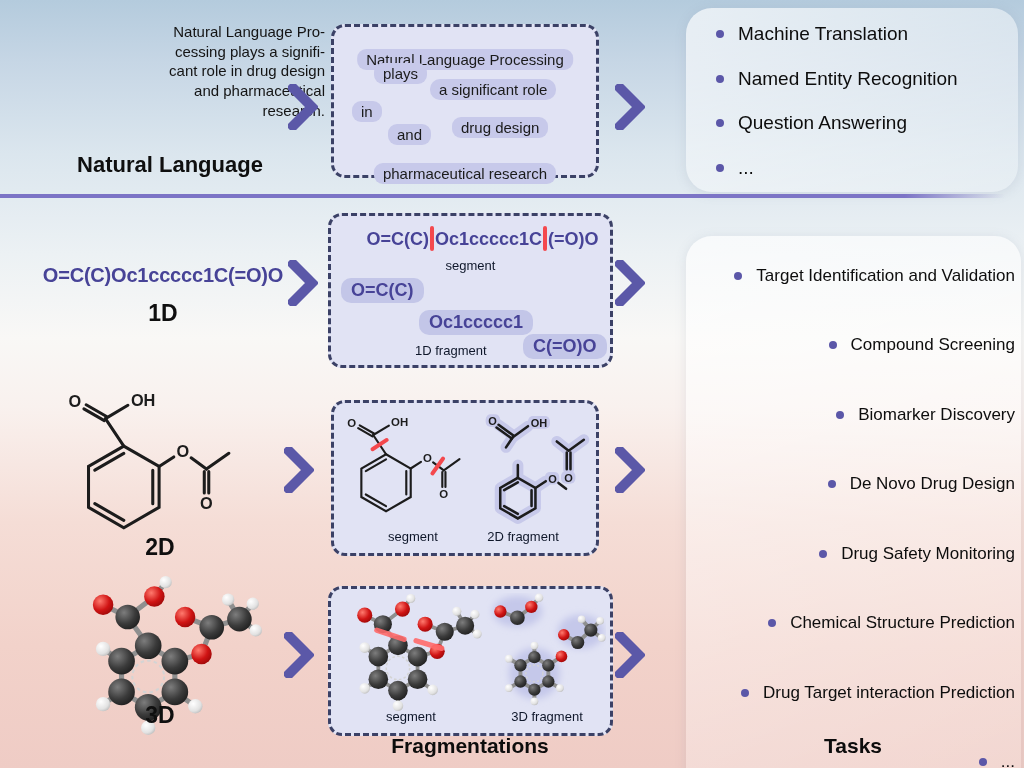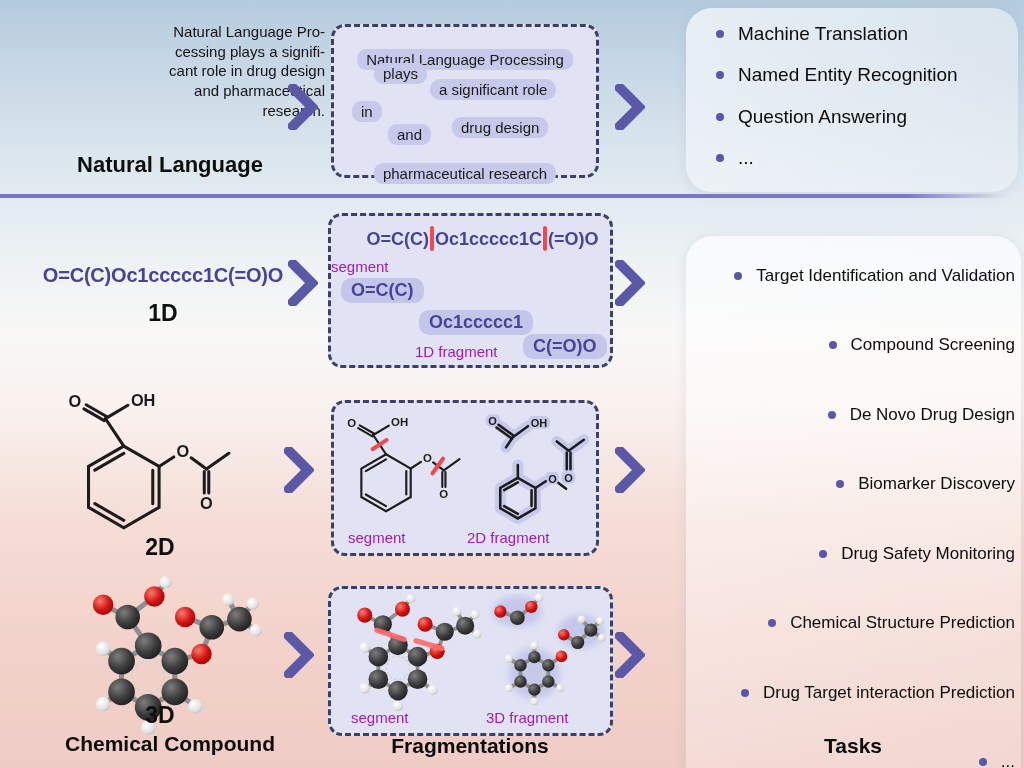--- a/index.html
+++ b/index.html
@@ -10,21 +10,21 @@
   }
   .abs{position:absolute;}
   .nl-paragraph{font-size:15px;line-height:1.31;color:#141414;white-space:pre-line;text-align:right;}
   .row-label{font-weight:bold;color:#0f0f0f;text-align:center;}
   .dashed-box{border:3px dashed #3b4166;border-radius:14px;background:#e1e3f4;box-sizing:border-box;}
   .chip{position:absolute;background:#c7c9ea;border-radius:9px;padding:2px 9px;font-size:15px;color:#1b1b1b;white-space:nowrap;}
   .chip-center{left:50%;transform:translateX(-50%);margin-top:16px;}
   .pchip{position:absolute;background:#c3c6e8;border-radius:10px;padding:2px 10px;font-size:18px;font-weight:bold;color:#474397;white-space:nowrap;}
   .seg-line{position:absolute;top:10px;left:12px;width:100%;text-align:center;font-size:18px;font-weight:bold;color:#474397;white-space:nowrap;}
   .red-bar{display:inline-block;width:4px;height:25px;background:#f4484d;border-radius:2px;margin:0 1px;vertical-align:-6px;}
-  .mini-label{position:absolute;font-size:15px;color:#a21caf;text-align:left;white-space:nowrap;}
+  .mini-label{position:absolute;font-size:13px;color:#0f172a;text-align:center;white-space:nowrap;}
   .tasks-box{border-radius:26px;background:linear-gradient(160deg,rgba(255,255,255,0.68),rgba(255,255,255,0.18));box-shadow:0 2px 12px rgba(110,120,150,0.15);box-sizing:border-box;display:flex;flex-direction:column;justify-content:space-between;}
   .task-item{display:flex;align-items:center;white-space:nowrap;color:#0d0d0d;}
   .dot{width:8px;height:8px;border-radius:50%;background:#5b57a8;margin-right:14px;flex:0 0 auto;}
   .smiles{font-size:20px;font-weight:bold;color:#474397;text-align:center;letter-spacing:-0.2px;white-space:nowrap;}
   .divider{background:linear-gradient(90deg,#7c74c6 0%,#7c74c6 90%,rgba(124,116,198,0) 100%);}
   .footer{font-weight:bold;font-size:21px;color:#0c0c0c;text-align:center;white-space:nowrap;}
   svg text{font-family:"Liberation Sans","DejaVu Sans",sans-serif;font-weight:bold;fill:#1c1c1c;}
   .bond{stroke:#1c1c1c;stroke-width:3;stroke-linecap:round;fill:none;}
   .glow{stroke:#c7c9ea;stroke-width:13;stroke-linecap:round;stroke-linejoin:round;fill:none;}
   .stick{stroke:#8f8f8f;stroke-width:5;stroke-linecap:round;}
@@ -152,21 +152,21 @@
     <span class="chip" style="left:54px;top:97px;">and</span>
     <span class="chip" style="left:118px;top:90px;">drug design</span>
     <span class="chip chip-center" style="top:120px;">pharmaceutical research</span>
   </div>
 
   <div class="abs" style="left:615px;top:84px;">
     <svg width="30" height="46">
         <use href="#chev"></use>
       </svg></div>
 
-  <div class="abs tasks-box" style="left:686px;top:8px;width:332px;height:184px;padding:15px 10px 23px 30px;font-size:19px;">
+  <div class="abs tasks-box" style="left:686px;top:8px;width:332px;height:184px;padding:15px 10px 13px 30px;font-size:19px;">
     <div class="task-item">
         <span class="dot"></span>
         <span>Machine Translation</span>
       </div>
     <div class="task-item">
         <span class="dot"></span>
         <span>Named Entity Recognition</span>
       </div>
     <div class="task-item">
         <span class="dot"></span>
@@ -208,25 +208,25 @@
     <div class="task-item">
         <span class="dot"></span>
         <span>Target Identification and Validation</span>
       </div>
     <div class="task-item">
         <span class="dot"></span>
         <span>Compound Screening</span>
       </div>
     <div class="task-item">
         <span class="dot"></span>
+        <span>Biomarker Discovery</span>
+      </div>
+    <div class="task-item">
+        <span class="dot"></span>
         <span>De Novo Drug Design</span>
-      </div>
-    <div class="task-item">
-        <span class="dot"></span>
-        <span>Biomarker Discovery</span>
       </div>
     <div class="task-item">
         <span class="dot"></span>
         <span>Drug Safety Monitoring</span>
       </div>
     <div class="task-item">
         <span class="dot"></span>
         <span>Chemical Structure Prediction</span>
       </div>
     <div class="task-item">
@@ -296,21 +296,20 @@
     <svg width="30" height="46">
         <use href="#chev"></use>
       </svg></div>
 
   <div class="abs" style="left:58px;top:576px;">
     <svg width="205" height="159" viewBox="0 0 200 155">
         <use href="#asp3d"></use>
       </svg>
   </div>
   <div class="abs row-label" style="left:40px;top:702px;width:240px;font-size:23px;">3D</div>
-  <div class="abs footer" style="left:30px;top:732px;width:280px;">Chemical Compound</div>
 
   <div class="abs" style="left:284px;top:632px;">
     <svg width="30" height="46">
         <use href="#chev"></use>
       </svg></div>
 
   <div class="abs dashed-box" style="left:328px;top:586px;width:285px;height:150px;">
     <div class="abs" style="left:0px;top:5px;">
       <svg width="152" height="117" viewBox="0 0 200 155">
         <use href="#asp3d"></use>

